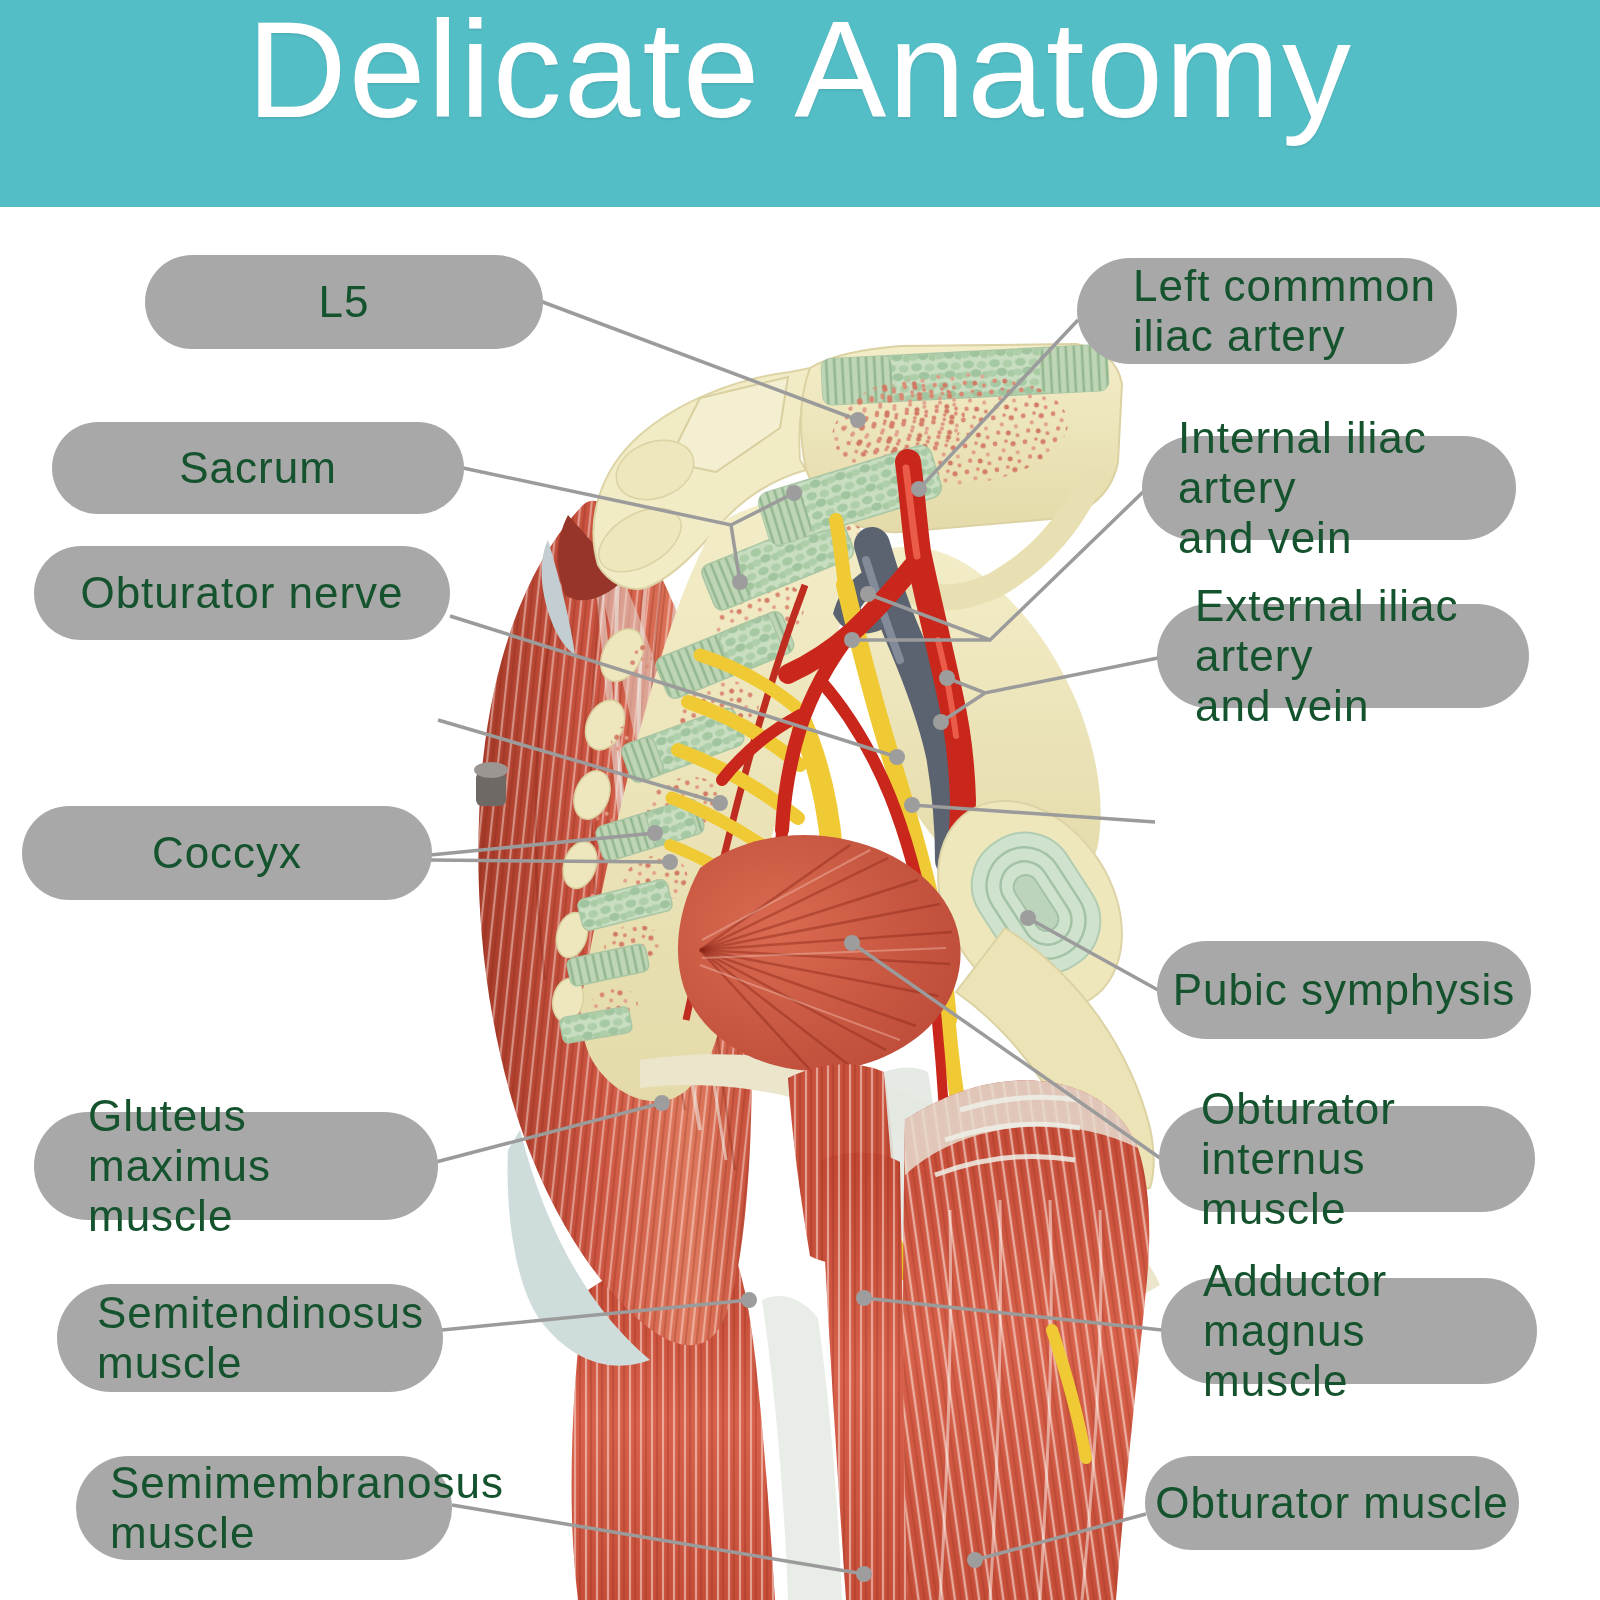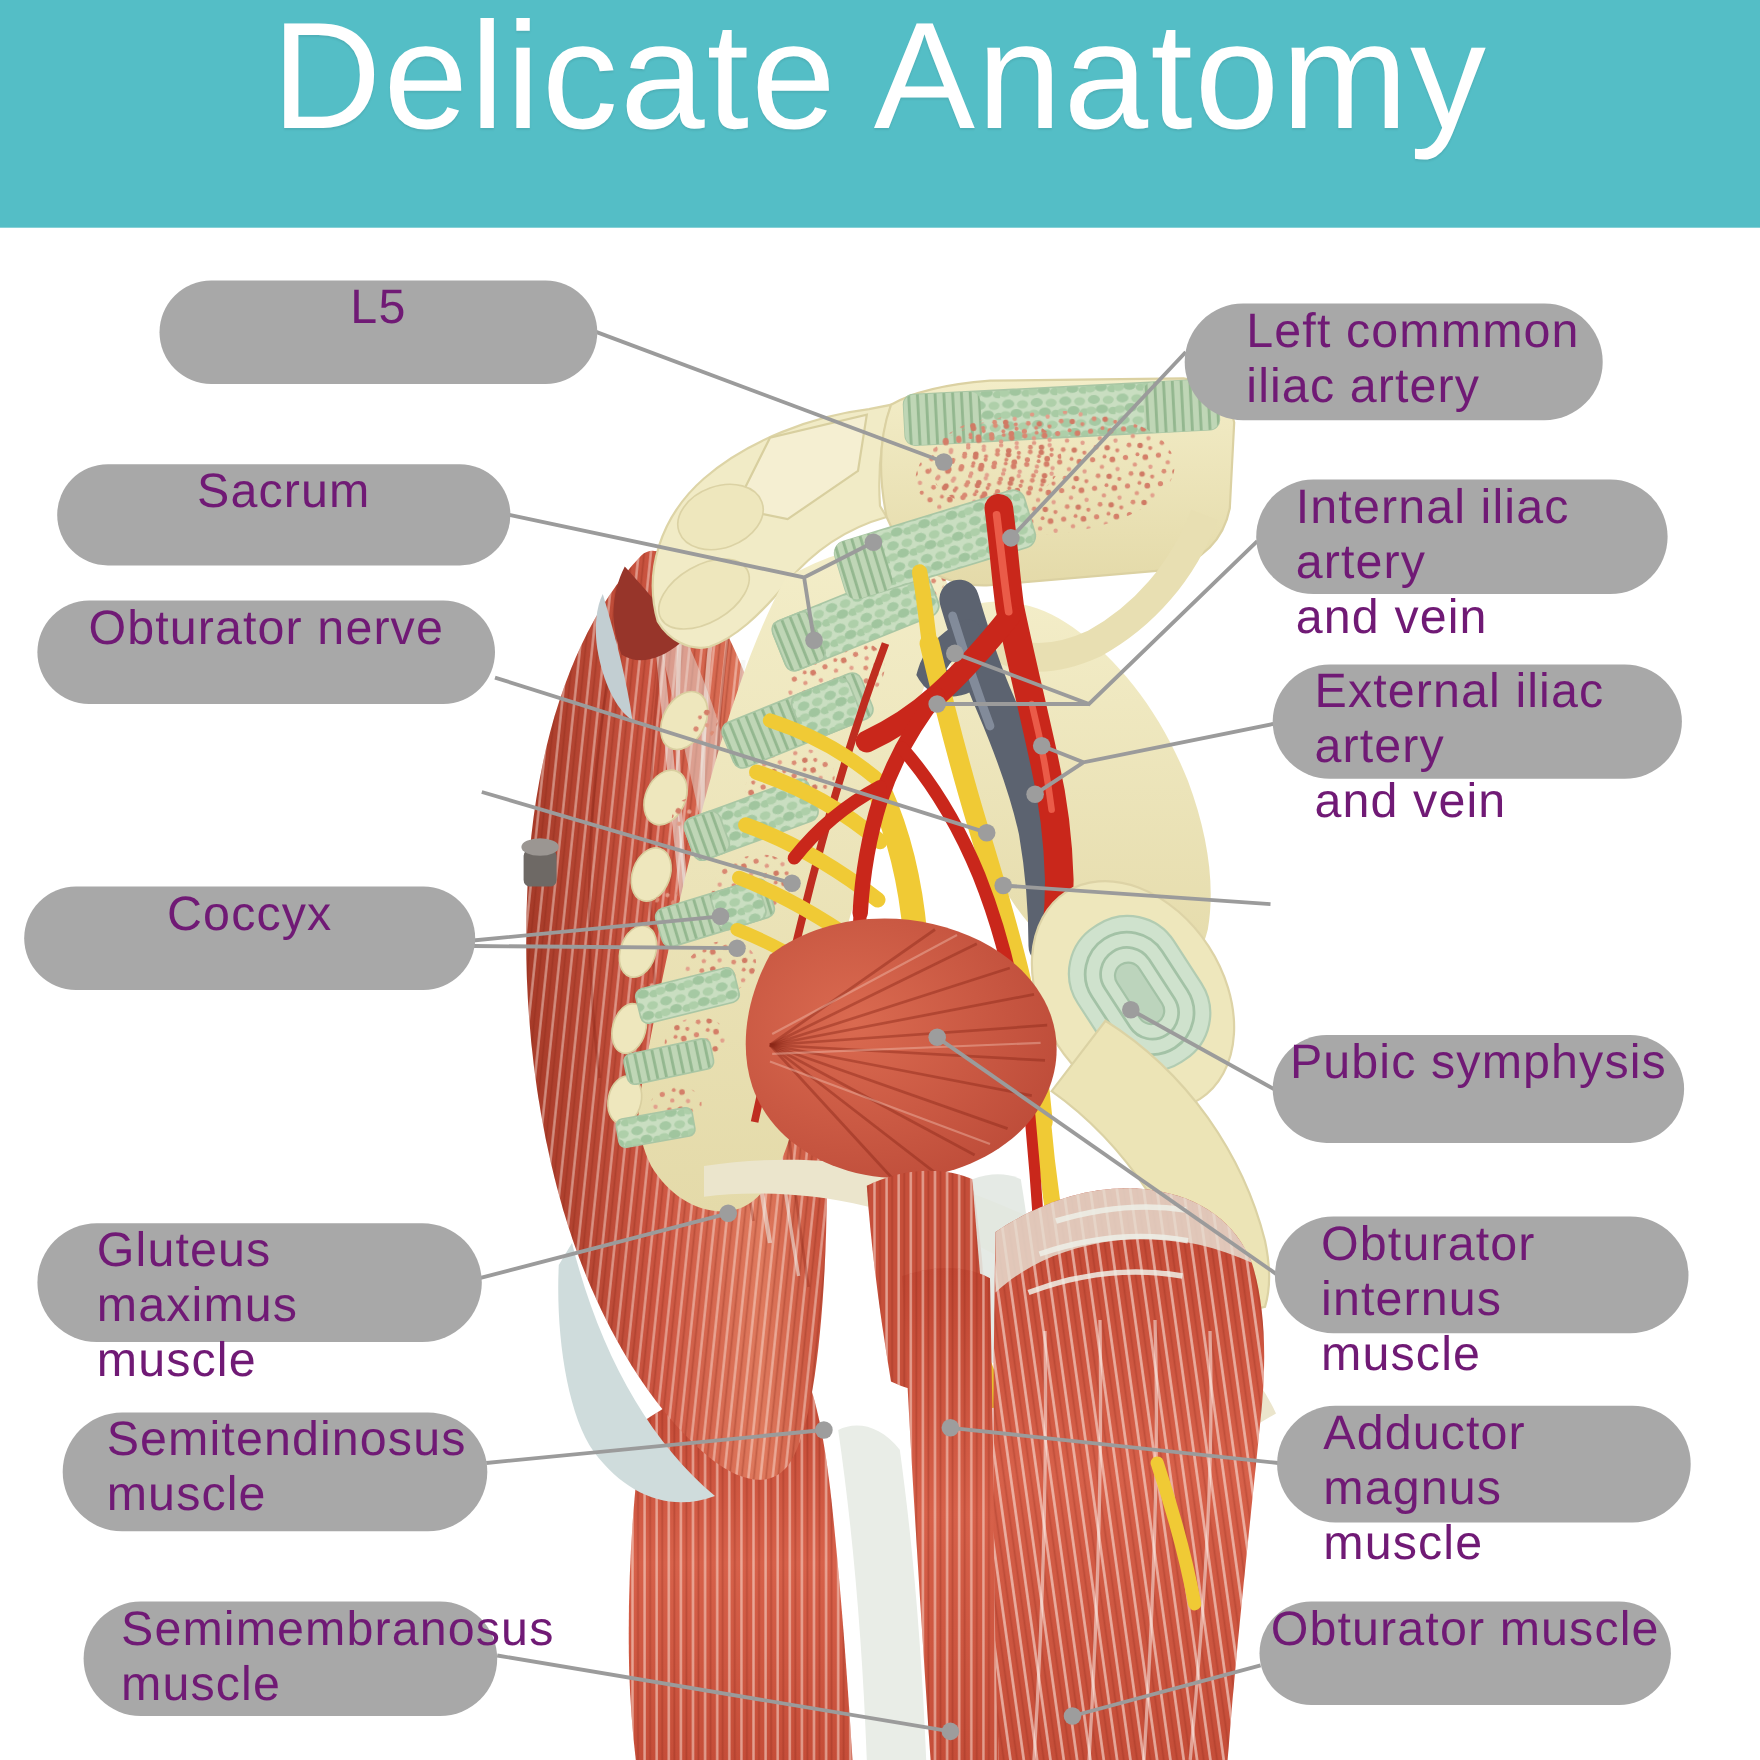--- a/index.html
+++ b/index.html
@@ -3,22 +3,22 @@
 <meta charset="utf-8">
 <style>
   html,body{margin:0;padding:0;background:#e9e9e9;}
   .stage{position:relative;width:1600px;height:1600px;background:#ffffff;overflow:hidden;
          font-family:"Liberation Sans","DejaVu Sans",sans-serif;}
   .banner{position:absolute;left:0;top:0;width:1600px;height:207px;background:#54bec6;
           display:flex;justify-content:center;}
   .banner .title{color:#ffffff;font-size:138px;letter-spacing:2px;line-height:1;
                  text-shadow:0 2px 2px rgba(0,0,0,0.08);white-space:nowrap;}
   .model-svg{position:absolute;left:0;top:0;width:1600px;height:1600px;}
-  .pill{position:absolute;background:#a8a8a8;border-radius:54px;color:#701a75;
-        display:flex;font-size:44px;letter-spacing:1px;
+  .pill{position:absolute;background:#a8a8a8;border-radius:54px;color:#14532d;
+        display:flex;align-items:center;font-size:44px;letter-spacing:1px;
         line-height:50px;white-space:pre-line;box-sizing:border-box;}
   .pill.center{justify-content:center;text-align:center;}
   .pill.left{justify-content:flex-start;text-align:left;}
 </style>
 </head>
 <body>
 
 <div class="stage">
 
   <svg class="model-svg" viewBox="0 0 1600 1600">
@@ -336,21 +336,21 @@
   <div class="pill center" style="left:34px;top:546px;width:416px;height:94px;"><span>Obturator nerve</span></div>
   <div class="pill center" style="left:52px;top:422px;width:412px;height:92px;"><span>Sacrum</span></div>
   <div class="pill center" style="left:22px;top:806px;width:410px;height:94px;"><span>Coccyx</span></div>
   <div class="pill left" style="left:34px;top:1112px;width:404px;height:108px;padding-left:54px;"><span>Gluteus maximus
 muscle</span></div>
   <div class="pill left" style="left:57px;top:1284px;width:386px;height:108px;padding-left:40px;"><span>Semitendinosus
 muscle</span></div>
   <div class="pill left" style="left:76px;top:1456px;width:376px;height:104px;padding-left:34px;"><span>Semimembranosus
 muscle</span></div>
 
-  <div class="pill left" style="left:1077px;top:276px;width:380px;height:106px;padding-left:56px;"><span>Left commmon
+  <div class="pill left" style="left:1077px;top:258px;width:380px;height:106px;padding-left:56px;"><span>Left commmon
 iliac artery</span></div>
   <div class="pill left" style="left:1142px;top:436px;width:374px;height:104px;padding-left:36px;"><span>Internal iliac artery
 and vein</span></div>
   <div class="pill left" style="left:1157px;top:604px;width:372px;height:104px;padding-left:38px;"><span>External iliac artery
 and vein</span></div>
   <div class="pill center" style="left:1157px;top:941px;width:374px;height:98px;"><span>Pubic symphysis</span></div>
   <div class="pill left" style="left:1159px;top:1106px;width:376px;height:106px;padding-left:42px;"><span>Obturator internus
 muscle</span></div>
   <div class="pill left" style="left:1161px;top:1278px;width:376px;height:106px;padding-left:42px;"><span>Adductor magnus
 muscle</span></div>

